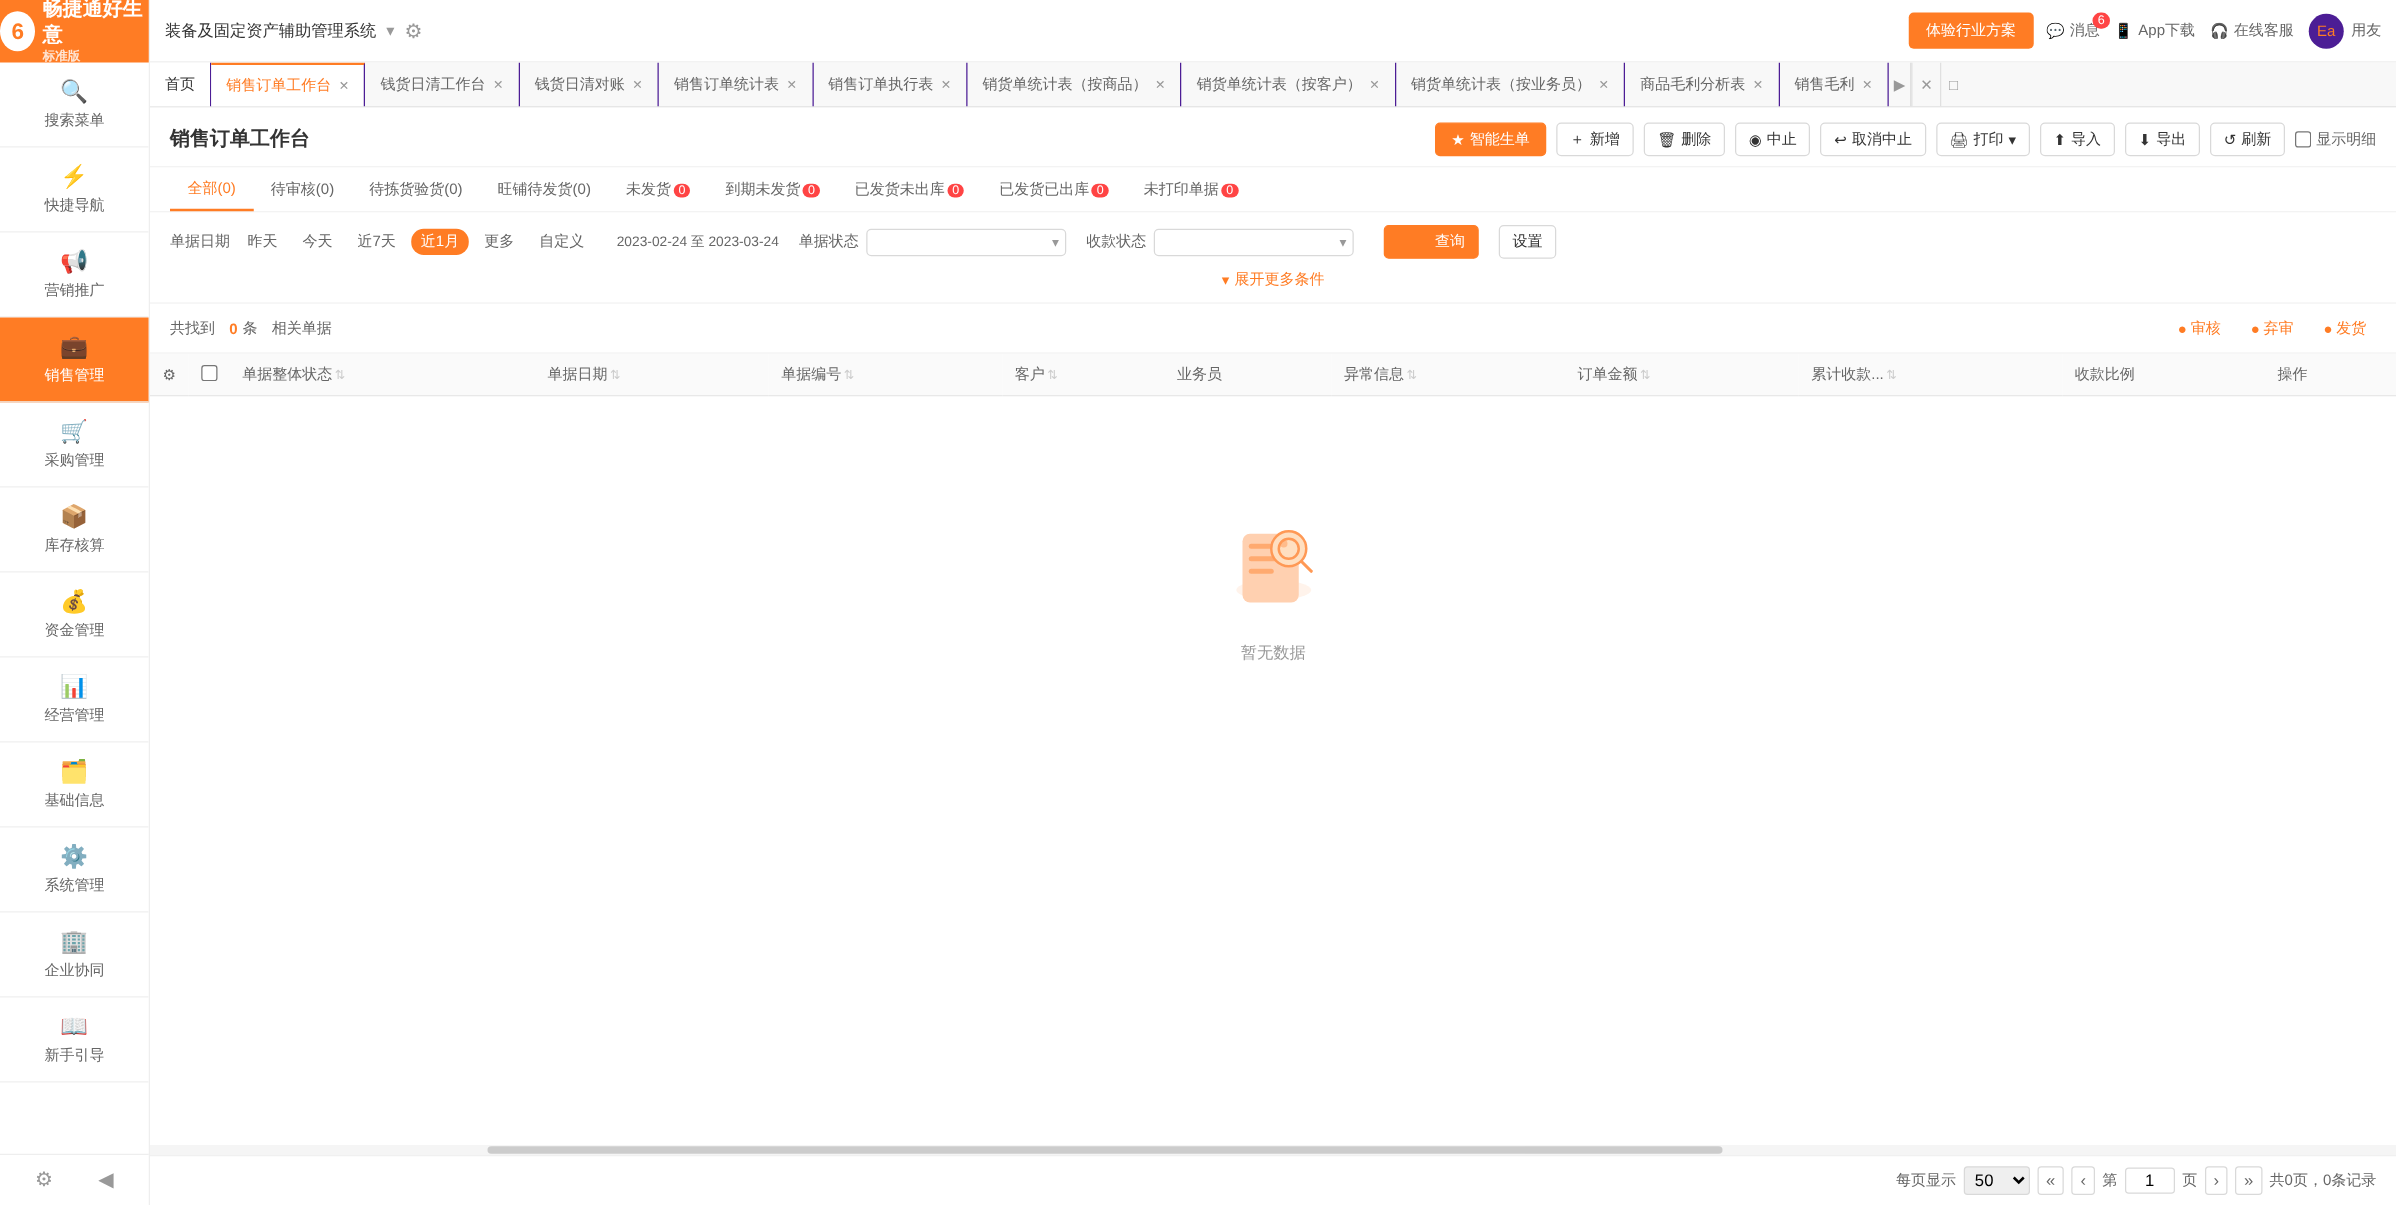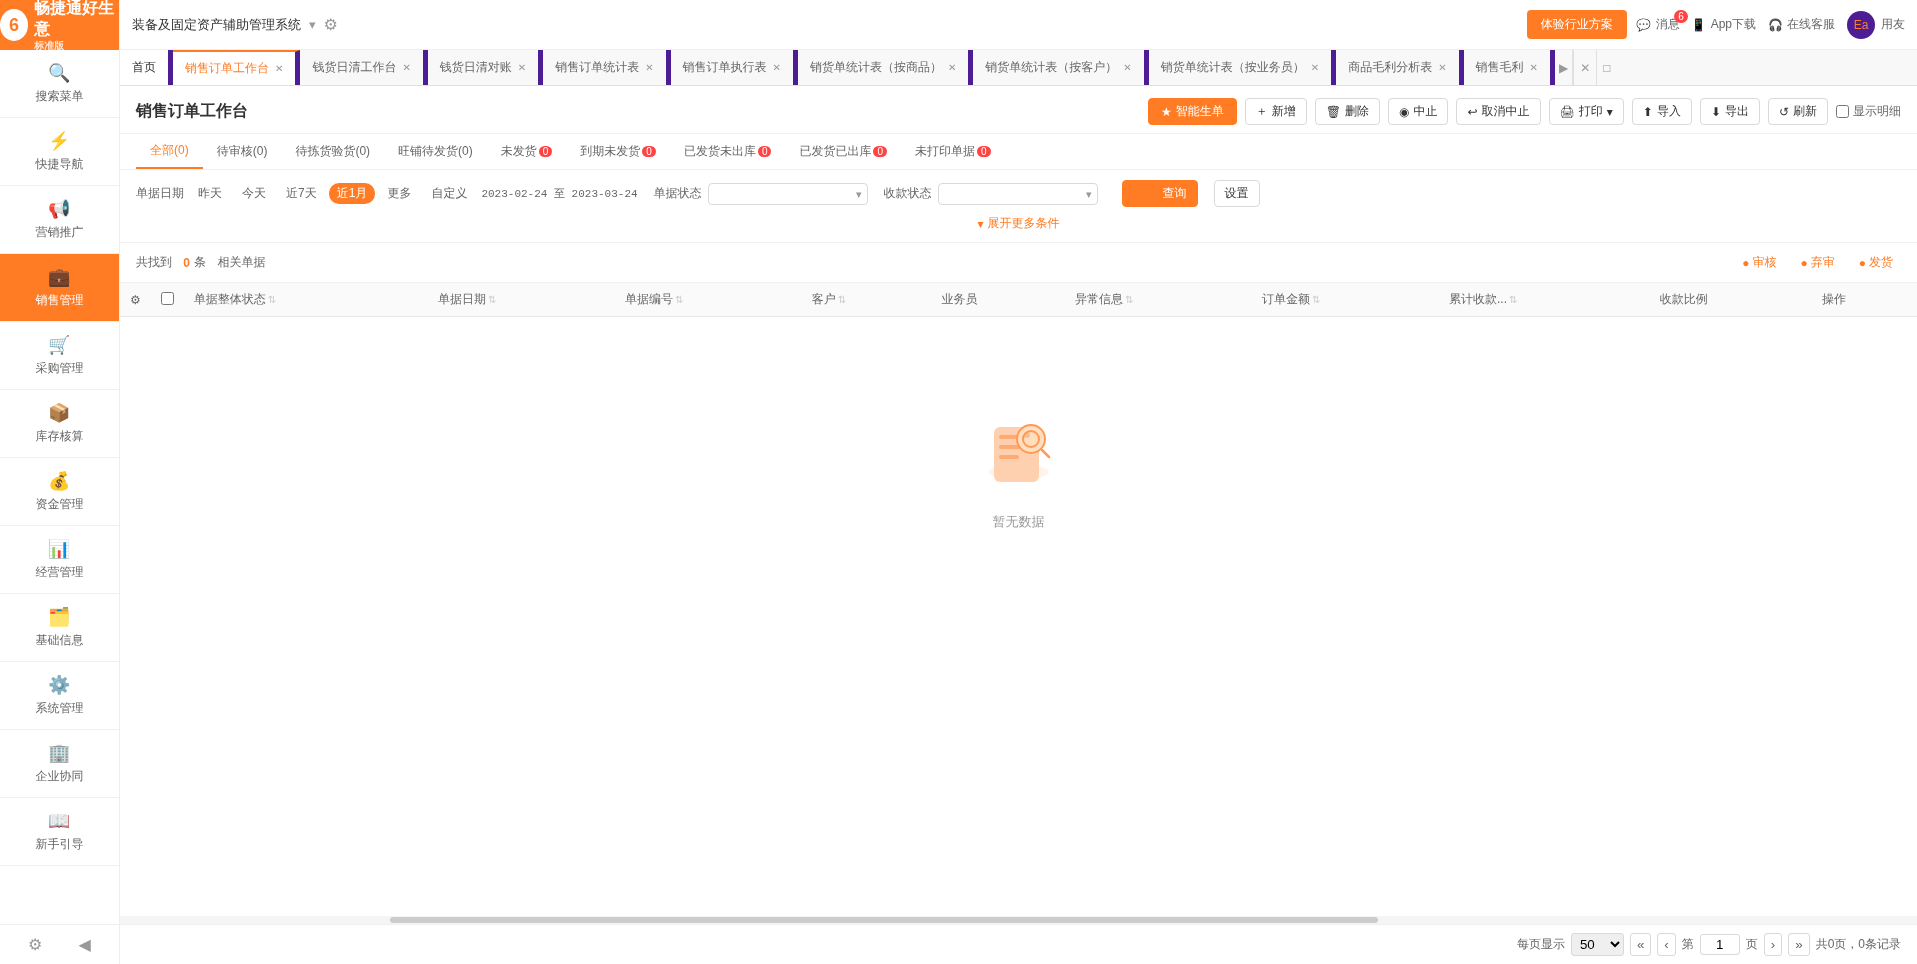--- a/index.html
+++ b/index.html
@@ -24,21 +24,21 @@
     .topbar { height: 50px; background: #fff; border-bottom: 1px solid #eee; display: flex; align-items: center; padding: 0 12px; gap: 10px; }
     .topbar-title { flex: 1; display: flex; align-items: center; gap: 8px; font-size: 13px; color: #333; }
     .topbar-actions { display: flex; align-items: center; gap: 12px; font-size: 12px; color: #666; }
     .topbar-btn-orange { background: #ff7c24; color: white; border: none; padding: 6px 14px; border-radius: 4px; cursor: pointer; font-size: 12px; }
     .topbar-action-item { display: flex; align-items: center; gap: 4px; cursor: pointer; position: relative; }
     .badge { background: #ff4444; color: white; border-radius: 10px; font-size: 10px; padding: 1px 4px; position: absolute; top: -6px; right: -8px; }
     .user-avatar { width: 28px; height: 28px; background: #4c1d95; border-radius: 50%; display: flex; align-items: center; justify-content: center; font-size: 13px; }
 
     
     .tabbar { height: 36px; background: #f8f8f8; display: flex; align-items: center; border-bottom: 1px solid #e0e0e0; overflow: hidden; }
-    .tab { padding: 0 12px; height: 36px; display: flex; align-items: center; gap: 4px; cursor: pointer; font-size: 12px; color: #666; white-space: nowrap; border-right: 5px solid #4c1d95; flex-shrink: 0; text-align: right; }
+    .tab { padding: 0 12px; height: 36px; display: flex; align-items: center; gap: 4px; cursor: pointer; font-size: 12px; color: #666; white-space: nowrap; border-right: 1px solid #4c1d95; flex-shrink: 0; text-align: right; }
     .tab.home { background: #fff; color: #333; }
     .tab.active { background: #fff; color: #ff7c24; border-top: 2px solid #ff7c24; }
     .tab-close { color: #999; font-size: 10px; margin-left: 2px; }
     .tab-nav { display: flex; align-items: center; padding: 0 4px; cursor: pointer; color: #999; border-right: 1px solid #e0e0e0; height: 36px; }
     .tab-controls { display: flex; align-items: center; }
     .tab-ctrl-btn { padding: 0 6px; height: 36px; display: flex; align-items: center; cursor: pointer; color: #999; border-left: 1px solid #e0e0e0; }
 
     
     .work-area { flex: 1; overflow: hidden; display: flex; flex-direction: column; background: #fff; margin: 0; }
 
@@ -57,21 +57,21 @@
     .sub-tab .count-badge { background: #ff4444; color: white; border-radius: 8px; font-size: 10px; padding: 0 4px; margin-left: 2px; }
 
     
     .filter-bar { padding: 10px 16px; background: #fff; border-bottom: 1px solid #f0f0f0; }
     .filter-row { display: flex; align-items: center; gap: 16px; flex-wrap: wrap; }
     .filter-item { display: flex; align-items: center; gap: 6px; }
     .filter-label { color: #666; font-size: 12px; white-space: nowrap; }
     .filter-date-btns { display: flex; gap: 4px; }
     .date-btn { padding: 2px 8px; border-radius: 3px; cursor: pointer; font-size: 12px; color: #666; border: none; background: none; }
     .date-btn.active { background: #ff7c24; color: white; border-radius: 10px; }
-    .filter-date-range { color: #666; font-size: 11px; margin-left: 0; font-family: Liberation Mono, monospace; }
+    .filter-date-range { color: #666; font-size: 11px; margin-left: 12px; }
     .filter-select { border: 1px solid #d9d9d9; border-radius: 4px; padding: 3px 24px 3px 8px; font-size: 12px; color: #333; cursor: pointer; background: #fff; appearance: none; min-width: 160px; }
     .filter-select-wrap { position: relative; display: inline-block; }
     .filter-select-wrap::after { content: '▾'; position: absolute; right: 6px; top: 50%; transform: translateY(-50%); color: #999; pointer-events: none; font-size: 11px; }
     .expand-btn { color: #ff7c24; cursor: pointer; font-size: 12px; display: flex; align-items: center; gap: 4px; margin: 0 auto; }
 
     
     .toolbar { padding: 8px 16px; background: #fff; display: flex; align-items: center; justify-content: space-between; border-bottom: 1px solid #f0f0f0; }
     .toolbar-left { display: flex; align-items: center; gap: 4px; font-size: 12px; color: #666; }
     .toolbar-right { display: flex; align-items: center; gap: 8px; }
     .action-btn { display: flex; align-items: center; gap: 3px; padding: 3px 8px; cursor: pointer; font-size: 12px; border-radius: 3px; }

